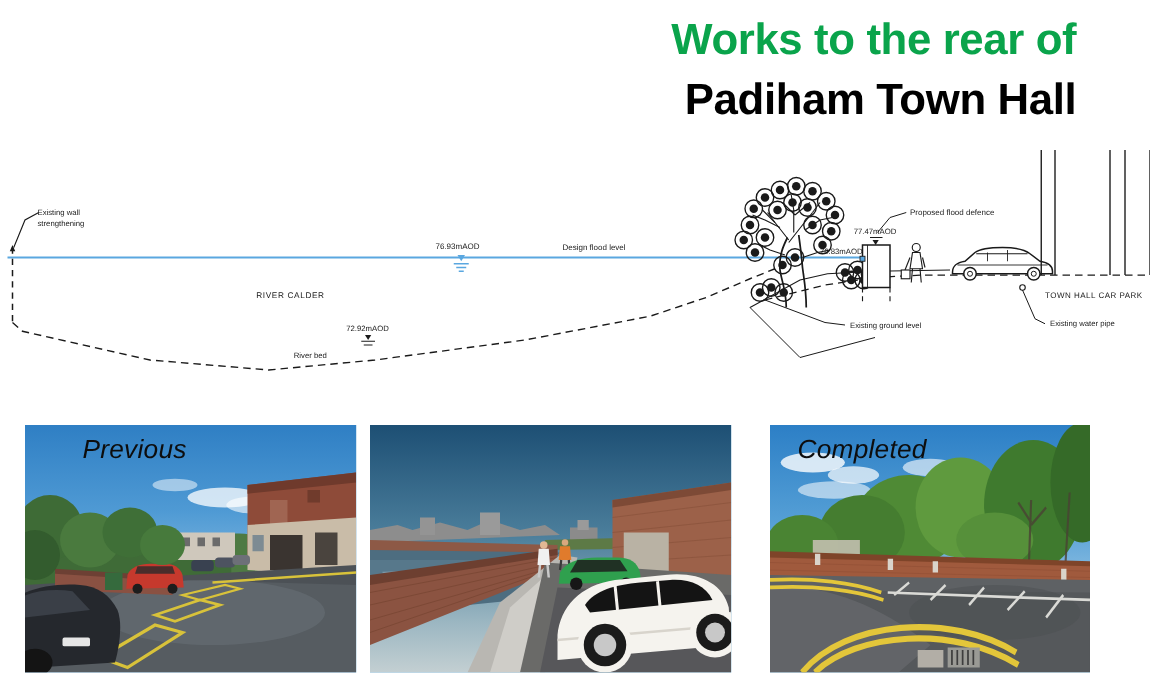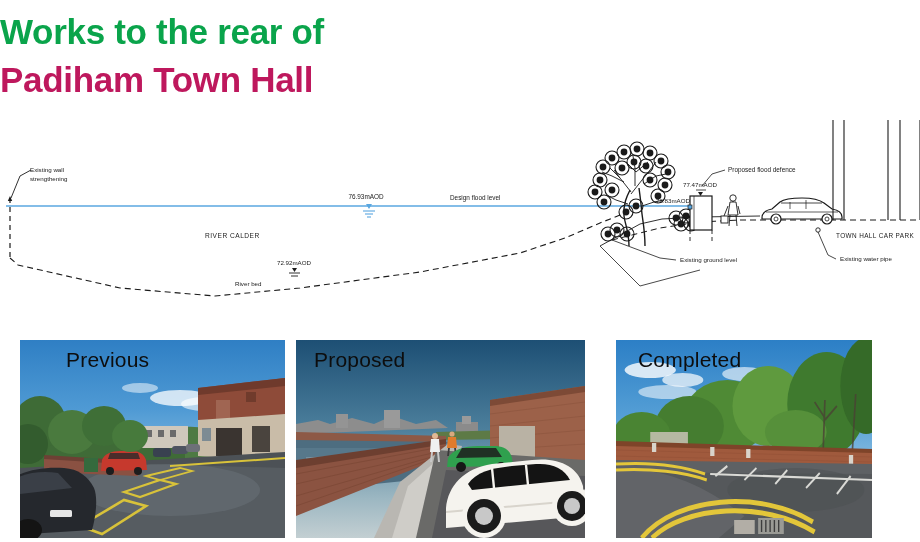--- a/index.html
+++ b/index.html
@@ -1,52 +1,52 @@
 <!DOCTYPE html>
 <html><head>
 <meta charset="utf-8">
 <style>
   html,body{margin:0;padding:0;background:#ffffff;}
   body{width:920px;height:542px;overflow:hidden;
        font-family:"Liberation Sans", sans-serif;}
   .slide{position:relative;width:920px;height:542px;background:#fff;}
 
   
-  .title-block{position:absolute;left:0;top:8px;width:819px;text-align:left;
-               pointer-events:none;}
+  .title-block{position:absolute;left:0;top:8px;width:819px;text-align:right;
+               pointer-events:none;padding-left:42px;}
   .title-line{font-size:35px;font-weight:bold;letter-spacing:-0.3px;line-height:1.38;}
 
   
   .drawing{position:absolute;left:0;top:120px;width:920px;height:190px;}
   .drawing svg{display:block;}
   .dwg-label{font-family:"Liberation Sans", sans-serif;fill:#1a1a1a;}
 
   
   .photos{position:absolute;left:0;top:340px;width:920px;height:202px;}
   .photo{position:absolute;top:0;height:198px;overflow:hidden;background:#7ab3d8;}
   .photo .cap{position:absolute;z-index:40;color:#0d0d0d;font-size:21px;
-              left:46px;top:8px;letter-spacing:.2px;}
+              left:46px;top:8px;letter-spacing:.2px;font-style:italic;}
   .p1{left:20px;width:265px;}
   .p2{left:296px;width:289px;}
   .p3{left:616px;width:256px;}
   .ph-layer{position:absolute;left:0;top:0;width:100%;height:100%;}
 
   
   .sky1{background:linear-gradient(180deg,#2f7fc4 0%,#4f9ad4 35%,#8fc0e2 68%,#cfe2ee 100%);}
   .sky2{background:linear-gradient(180deg,#1d4f74 0%,#4c7f9c 45%,#9cb7c2 80%,#c3cfd2 100%);}
   .sky3{background:linear-gradient(180deg,#2c7fc6 0%,#56a0d6 40%,#9ec9e6 72%,#d8e8f2 100%);}
 </style>
 </head>
 <body>
 
 <div class="slide">
 
   <div class="title-block">
     <div class="title-line" style="color:#0aa44b">Works to the rear of</div>
-    <div class="title-line" style="color:#be185d">Padiham Town Hall</div>
+    <div class="title-line" style="color:#000000">Padiham Town Hall</div>
   </div>
 
   <div class="drawing">
   <svg width="920" height="190" viewBox="0 0 920 190" xmlns="http://www.w3.org/2000/svg">
     <defs>
       <g id="treecrown">
         <circle cx="0" cy="0" r="7" fill="none" stroke="#1a1a1a" stroke-width="1.1"></circle>
         <circle cx="0" cy="0" r="3.4" fill="#1a1a1a"></circle>
       </g>
     </defs>
@@ -348,21 +348,20 @@
           <path d="M196,128 L198,148 M230,125 L232,145" stroke="#f5f3ee" stroke-width="2.4" fill="none"></path>
           <path d="M150,172 L289,160" stroke="#d8d4cc" stroke-width="2" fill="none"></path>
           <circle cx="188" cy="176" r="22" fill="#f5f3ee"></circle>
           <circle cx="188" cy="176" r="17" fill="#1b1b1b"></circle>
           <circle cx="188" cy="176" r="9" fill="#c8c8c8"></circle>
           <circle cx="276" cy="166" r="20" fill="#f5f3ee"></circle>
           <circle cx="276" cy="166" r="15" fill="#1b1b1b"></circle>
           <circle cx="276" cy="166" r="8" fill="#c8c8c8"></circle>
         </g>
       </svg>
-      <div class="cap" style="left:18px">Proposed</div>
     </div>
 
     <div class="photo p3">
       <div class="ph-layer sky3"></div>
       <svg class="ph-layer" viewBox="0 0 299 198" preserveAspectRatio="none">
 
         <ellipse cx="40" cy="30" rx="30" ry="8" fill="#ffffff" opacity=".8"></ellipse>
         <ellipse cx="78" cy="40" rx="24" ry="7" fill="#ffffff" opacity=".7"></ellipse>
         <ellipse cx="150" cy="34" rx="26" ry="7" fill="#ffffff" opacity=".6"></ellipse>
         <ellipse cx="60" cy="52" rx="34" ry="7" fill="#ffffff" opacity=".55"></ellipse>

